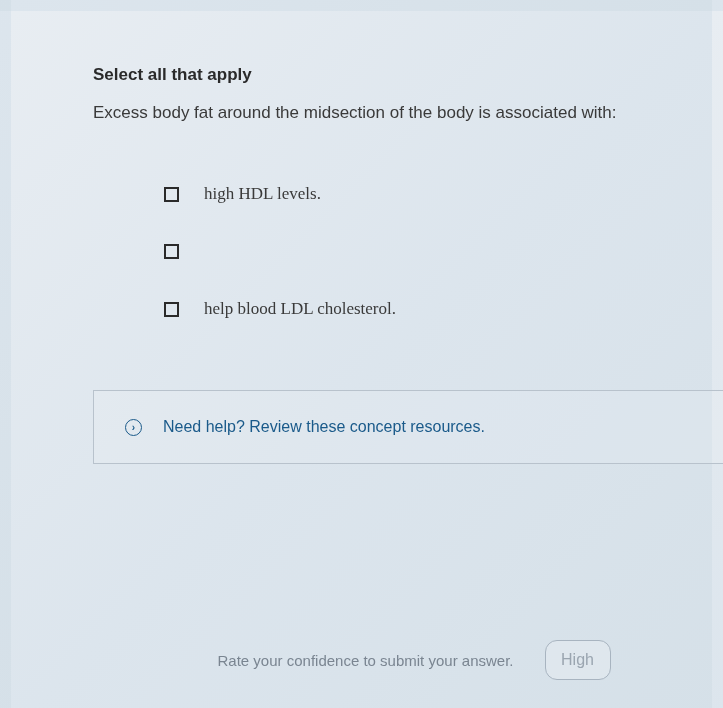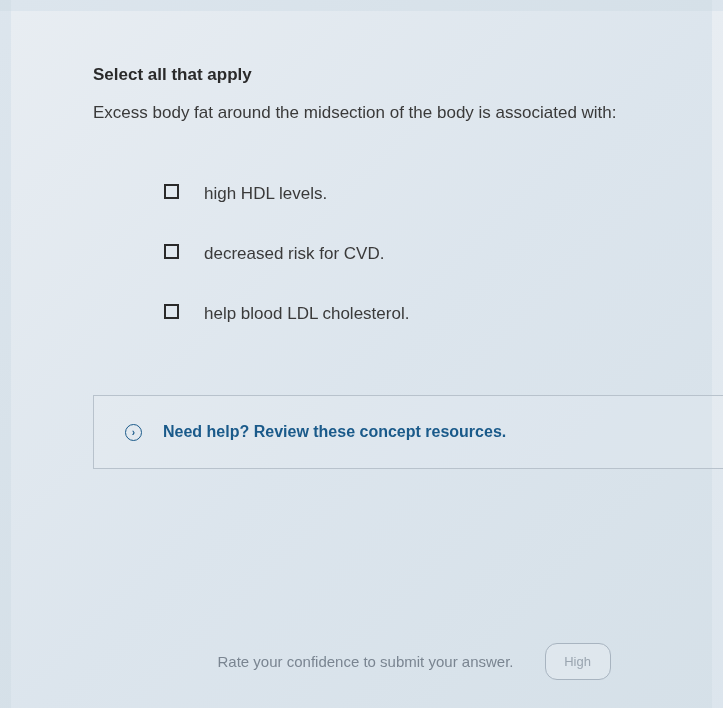--- a/index.html
+++ b/index.html
@@ -23,21 +23,23 @@
     font-size: 17px;
     color: #3a3a3a;
     margin-bottom: 50px;
   }
   .options {
     margin-left: 60px;
     margin-bottom: 60px;
   }
   .option {
     display: flex;
+    align-items: center;
     margin-bottom: 18px;
+    font-family: Liberation Serif, serif;
   }
   .checkbox {
     width: 15px;
     height: 15px;
     border: 2.5px solid #2a2a2a;
     background: transparent;
     margin-right: 14px;
     cursor: pointer;
     flex-shrink: 0;
   }
@@ -62,42 +64,42 @@
     display: inline-flex;
     align-items: center;
     justify-content: center;
     margin-right: 10px;
     color: #1a5a8a;
     font-size: 10px;
     font-weight: bold;
   }
   .help-text {
     color: #1a5a8a;
-    font-weight: bold;
+    font-weight: normal;
     font-size: 16px;
   }
   .footer {
     position: absolute;
     bottom: 28px;
     left: 60px;
     right: 0;
     display: flex;
     align-items: center;
     justify-content: center;
   }
   .confidence-text {
     color: #7a8591;
     font-size: 15px;
     margin-right: 20px;
   }
   .conf-btn {
     border: 1.5px solid #a8b4c0;
     background: rgba(255,255,255,0.2);
     color: #9aa5b0;
-    font-size: 13px;
+    font-size: 16px;
     padding: 10px 0;
     width: 66px;
     margin-right: 10px;
     cursor: pointer;
     text-align: center;
     border-radius: 12px;
   }
 </style>
 </head>
 <body>
@@ -105,21 +107,20 @@
 <div class="heading">Select all that apply</div>
 <div class="prompt">Excess body fat around the midsection of the body is associated with:</div>
 
 <div class="options">
   <div class="option">
     <div class="checkbox"></div>
     <span class="option-label">high HDL levels.</span>
   </div>
   <div class="option">
     <div class="checkbox"></div>
-    <span class="option-label">decreased risk for CVD.</span>
   </div>
   <div class="option">
     <div class="checkbox"></div>
     <span class="option-label">help blood LDL cholesterol.</span>
   </div>
 </div>
 
 <div class="help-box">
   <span class="help-icon">›</span>
   <span class="help-text">Need help? Review these concept resources.</span>

